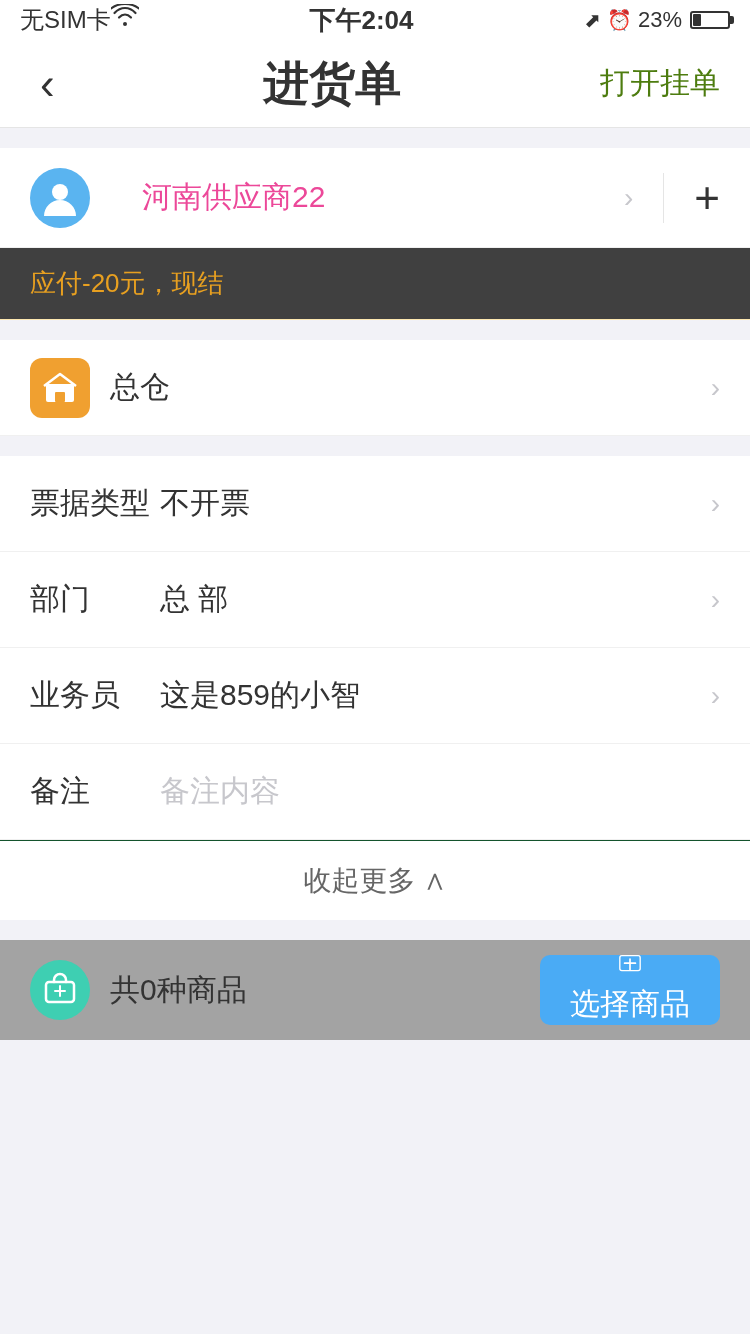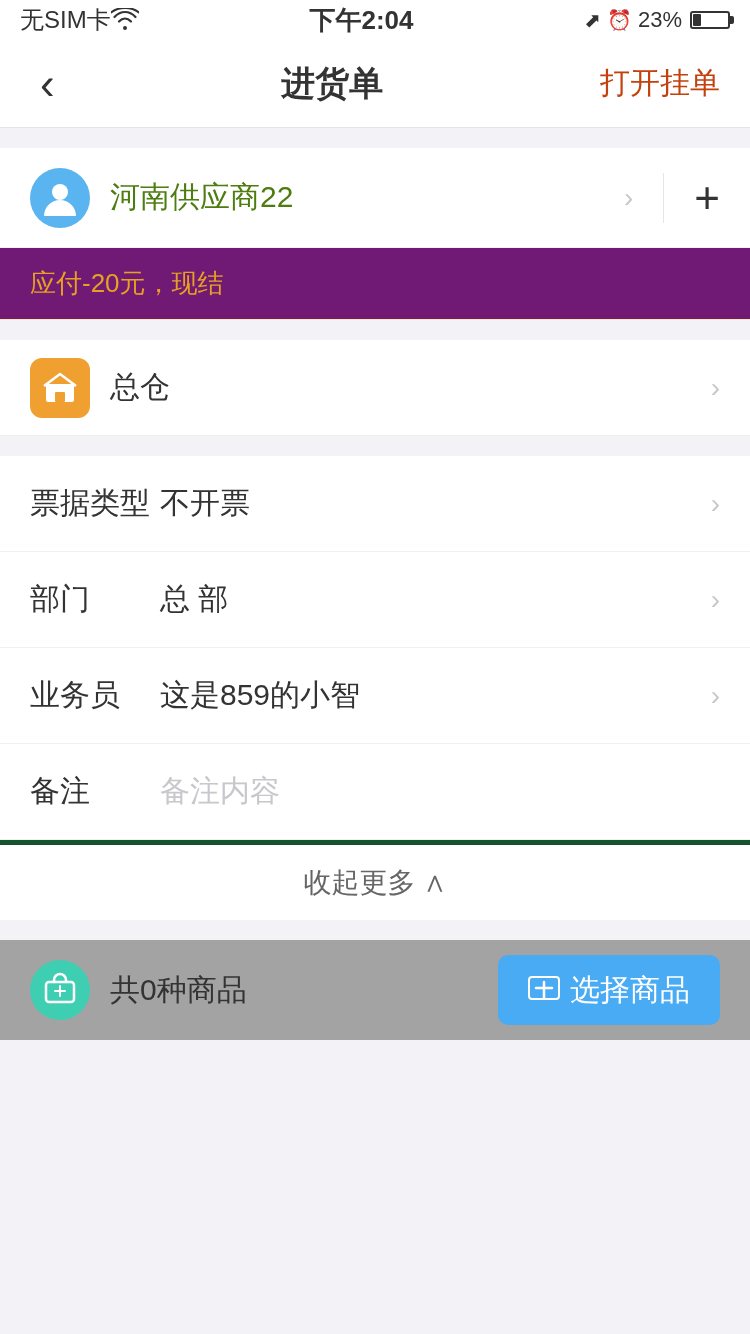--- a/index.html
+++ b/index.html
@@ -17,21 +17,21 @@
     .status-bar {
       height: 40px;
       background: #fff;
       display: flex;
       align-items: center;
       justify-content: space-between;
       padding: 0 20px;
       font-size: 24px;
       font-weight: 500;
     }
-    .status-left { display: flex; align-items: flex-end; }
+    .status-left { display: flex; align-items: flex-start; }
     .status-center { font-size: 26px; font-weight: 600; }
     .status-right { display: flex; align-items: center; gap: 6px; font-size: 22px; }
     .battery-icon {
       display: inline-block;
       width: 40px;
       height: 18px;
       border: 2px solid #333;
       border-radius: 3px;
       position: relative;
       margin-left: 2px;
@@ -67,27 +67,27 @@
       padding: 0 30px;
       border-bottom: 1px solid #e5e5e5;
     }
     .nav-back {
       font-size: 36px;
       color: #333;
       cursor: pointer;
       padding: 10px;
     }
     .nav-title {
-      font-size: 34px;
+      font-size: 46px;
       font-weight: 600;
       color: #333;
     }
     .nav-action {
       font-size: 30px;
-      color: #c2410c;
+      color: #4d7c0f;
       cursor: pointer;
     }
 
     
     .section-divider {
       height: 20px;
       background: #f2f2f7;
     }
 
     
@@ -115,21 +115,22 @@
       margin-right: 20px;
       flex-shrink: 0;
     }
     .avatar-icon {
       width: 40px;
       height: 40px;
     }
     .supplier-name {
       flex: 1;
       font-size: 30px;
-      color: #4d7c0f;
+      color: #ec4899;
+      margin-left: 32px;
     }
     .supplier-chevron {
       color: #c7c7cc;
       font-size: 28px;
       margin-right: 30px;
     }
     .supplier-add {
       font-size: 44px;
       color: #333;
       font-weight: 300;
@@ -137,21 +138,21 @@
     }
     .supplier-divider {
       width: 1px;
       height: 50px;
       background: #e5e5e5;
       margin: 0 30px 0 0;
     }
 
     
     .notice-bar {
-      background: #701a75;
+      background: #404040;
       padding: 18px 30px;
       font-size: 26px;
       color: #e8a020;
       border-bottom: 1px solid #fde8b0;
     }
 
     
     .row-item {
       display: flex;
       align-items: center;
@@ -216,21 +217,21 @@
     
     .collapse-btn {
       background: #fff;
       height: 80px;
       display: flex;
       align-items: center;
       justify-content: center;
       font-size: 28px;
       color: #666;
       cursor: pointer;
-      border-top: 5px solid #14532d;
+      border-top: 1px solid #14532d;
     }
 
     
     .bottom-section {
       margin-top: 20px;
       background: #a3a3a3;
       height: 100px;
       display: flex;
       align-items: center;
       padding: 0 30px;
@@ -256,20 +257,21 @@
       color: #fff;
       border: none;
       border-radius: 10px;
       height: 70px;
       padding: 0 30px;
       font-size: 30px;
       display: flex;
       align-items: center;
       gap: 10px;
       cursor: pointer;
+      flex-direction: column;
     }
   </style>
 </head>
 <body>
 
 <div class="status-bar">
   <div class="status-left">
     <span>无SIM卡</span>
     <span>
       <svg width="28" height="22" viewBox="0 0 28 22" fill="none">

